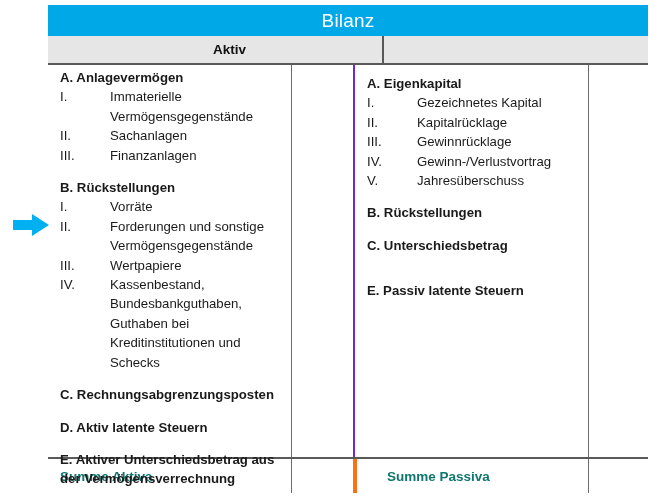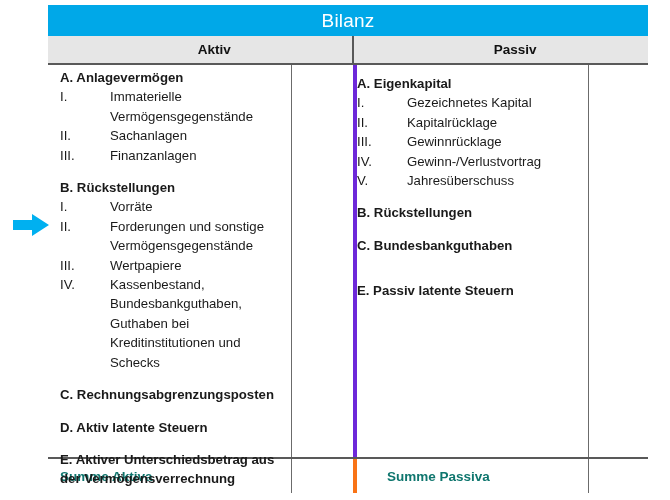--- a/index.html
+++ b/index.html
@@ -61,21 +61,21 @@
   .body-row {
     display: flex;
     height: 392px;
   }
   .col {
     box-sizing: border-box;
     position: relative;
   }
   .col-aktiv-text   { width: 243px; padding: 3px 6px 0 12px; }
   .col-aktiv-val    { width: 62px;  border-left: 1px solid #6b6b6b; }
-  .col-passiv-text  { width: 235px; border-left: 4px solid #6d28d9; padding: 9px 6px 0 0; }
+  .col-passiv-text  { width: 235px; border-left: 2px solid #6d28d9; padding: 9px 6px 0 12px; }
   .col-passiv-val   { width: 60px;  border-left: 1px solid #6b6b6b; }
 
   
   .sum-row {
     display: flex;
     height: 34px;
     border-top: 2px solid #595959;
   }
   .sum-cell {
     box-sizing: border-box;
@@ -136,23 +136,20 @@
 <div class="sheet">
 
   <div class="title-banner">
     <span>Bilanz</span>
   </div>
 
   <div class="head-row">
     <div class="head-cell aktiv">
       <span>Aktiv</span>
     </div>
-    <div class="head-cell passiv">
-      <span>Passiv</span>
-    </div>
   </div>
 
   <div class="body-row">
     <div class="col col-aktiv-text" id="aktiv-entries">
         <div class="entry major">A. Anlagevermögen</div>
         <div class="entry minor">
           <span class="num">I.</span>
           <span class="txt">Immaterielle Vermögensgegenstände</span>
         </div>
         <div class="entry minor">
@@ -207,21 +204,21 @@
           <span class="num">IV.</span>
           <span class="txt">Gewinn-/Verlustvortrag</span>
         </div>
         <div class="entry minor">
           <span class="num">V.</span>
           <span class="txt">Jahresüberschuss</span>
         </div>
         <div class="spacer"></div>
         <div class="entry major">B. Rückstellungen</div>
         <div class="spacer"></div>
-        <div class="entry major">C. Bundesbankguthaben</div>
+        <div class="entry major">C. Unterschiedsbetrag</div>
         <div class="spacer"></div>
         <div class="spacer"></div>
         <div class="entry major">E. Passiv latente Steuern</div>
       </div>
     <div class="col col-passiv-val"></div>
   </div>
 
   <div class="sum-row">
     <div class="sum-cell sum-aktiv-text">
       <span>Summe Aktiva</span>

